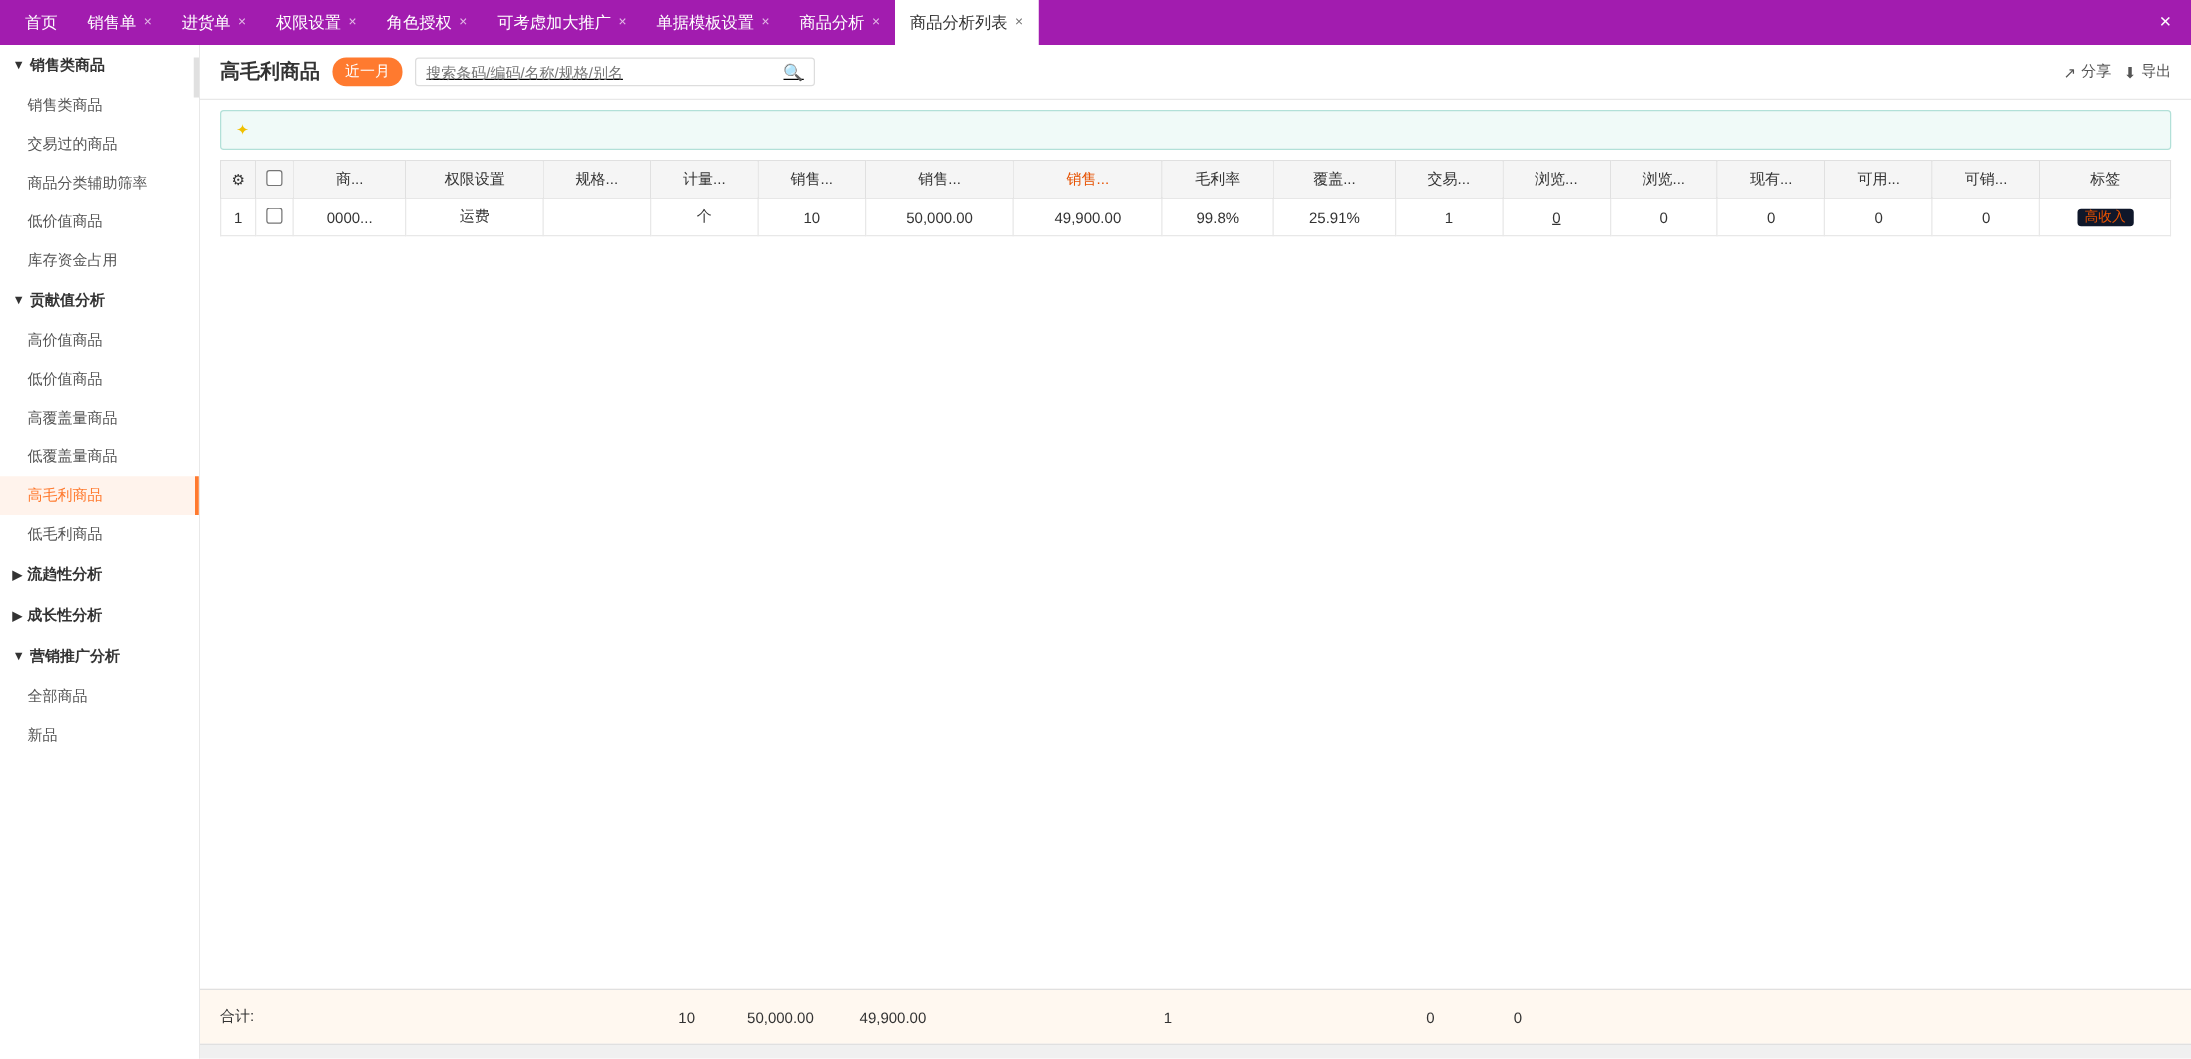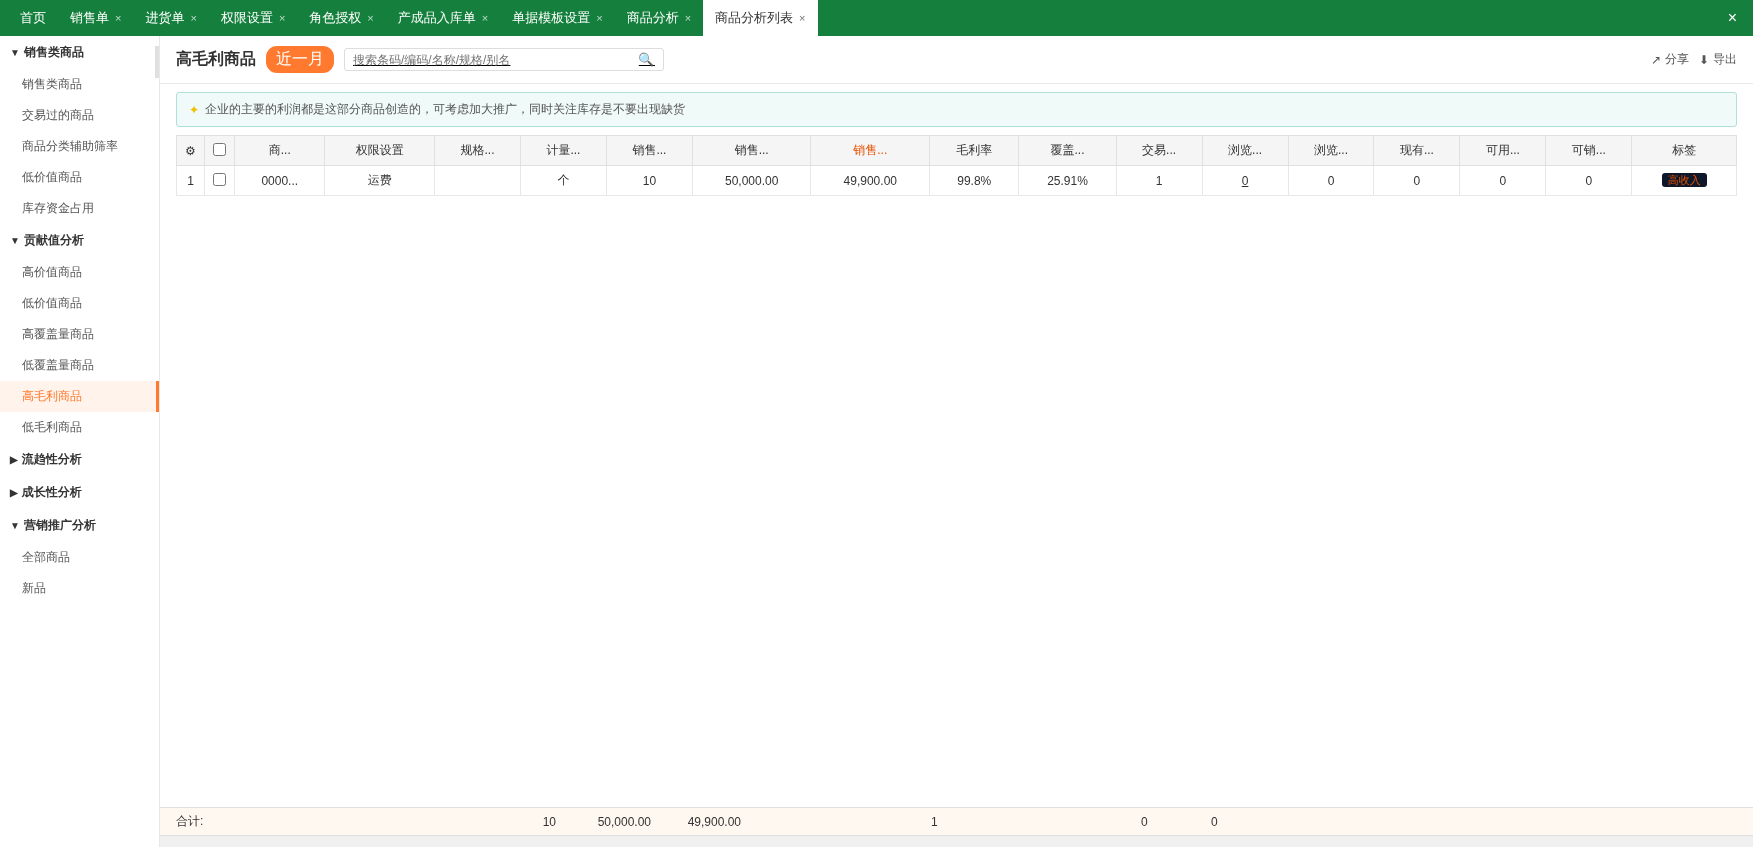--- a/index.html
+++ b/index.html
@@ -2,21 +2,21 @@
 <html><head>
   <meta charset="utf-8">
   <style>
     * { margin: 0; padding: 0; box-sizing: border-box; }
     body { font-family: 'Microsoft YaHei', Arial, sans-serif; font-size: 12px; background: #f5f5f5; overflow: hidden; width: 1753px; height: 847px; }
 
     
     .top-nav {
       display: flex;
       align-items: center;
-      background: #15803d;
+      background: #a21caf;
       height: 36px;
       padding: 0 8px;
       color: white;
     }
     .top-nav .nav-item {
       padding: 0 12px;
       height: 36px;
       display: flex;
       align-items: center;
       cursor: pointer;
@@ -99,21 +99,21 @@
       font-size: 16px;
       font-weight: bold;
       color: #333;
     }
     .filter-btn {
       background: #ff7a2f;
       color: white;
       border: none;
       border-radius: 11px;
       padding: 3px 10px;
-      font-size: 16px;
+      font-size: 12px;
       cursor: pointer;
     }
     .search-box {
       display: flex;
       align-items: center;
       border: 1px solid #ddd;
       border-radius: 3px;
       padding: 3px 8px;
       flex: 1;
       max-width: 320px;
@@ -213,21 +213,21 @@
 
     
     .table-footer {
       background: #fff8f0;
       border-top: 1px solid #e0e0e0;
       padding: 8px 16px;
       display: flex;
       align-items: center;
       font-size: 12px;
       color: #333;
-      height: 28px;
+      height: 44px;
     }
     .footer-label { margin-right: 20px; color: #333; }
     .footer-cells {
       display: flex;
       gap: 0;
       flex: 1;
     }
 
     
     .table-wrapper::-webkit-scrollbar { height: 8px; width: 6px; }
@@ -264,21 +264,21 @@
   </div>
   <div class="nav-item">
     <span>权限设置</span>
     <span class="close-x">×</span>
   </div>
   <div class="nav-item">
     <span>角色授权</span>
     <span class="close-x">×</span>
   </div>
   <div class="nav-item">
-    <span>产成品入库单</span>
+    <span>可考虑加大推广</span>
     <span class="close-x">×</span>
   </div>
   <div class="nav-item">
     <span>单据模板设置</span>
     <span class="close-x">×</span>
   </div>
   <div class="nav-item">
     <span>商品分析</span>
     <span class="close-x">×</span>
   </div>
@@ -376,21 +376,20 @@
         </div>
         <div class="action-btn">
           <span>⬇</span>
           <span>导出</span>
         </div>
       </div>
     </div>
 
     <div class="info-banner">
       <span class="star-icon">✦</span>
-      <span>企业的主要的利润都是这部分商品创造的，可考虑加大推广，同时关注库存是不要出现缺货</span>
     </div>
 
     <div class="table-wrapper">
       <table>
         <thead>
           <tr>
             <th class="col-settings">⚙</th>
             <th class="col-check"><input type="checkbox" style=""></th>
             <th>
               <span>商...</span>

